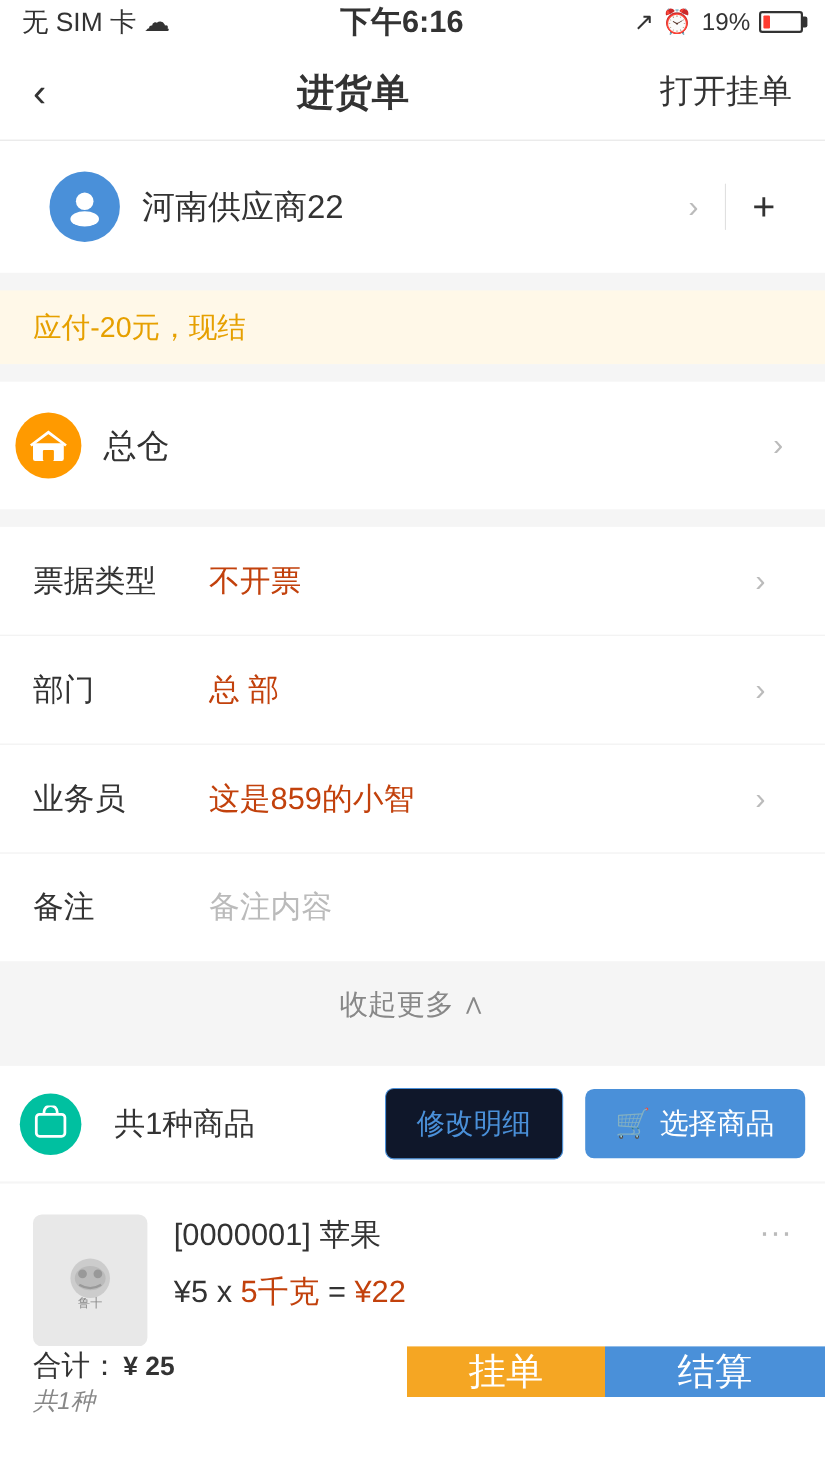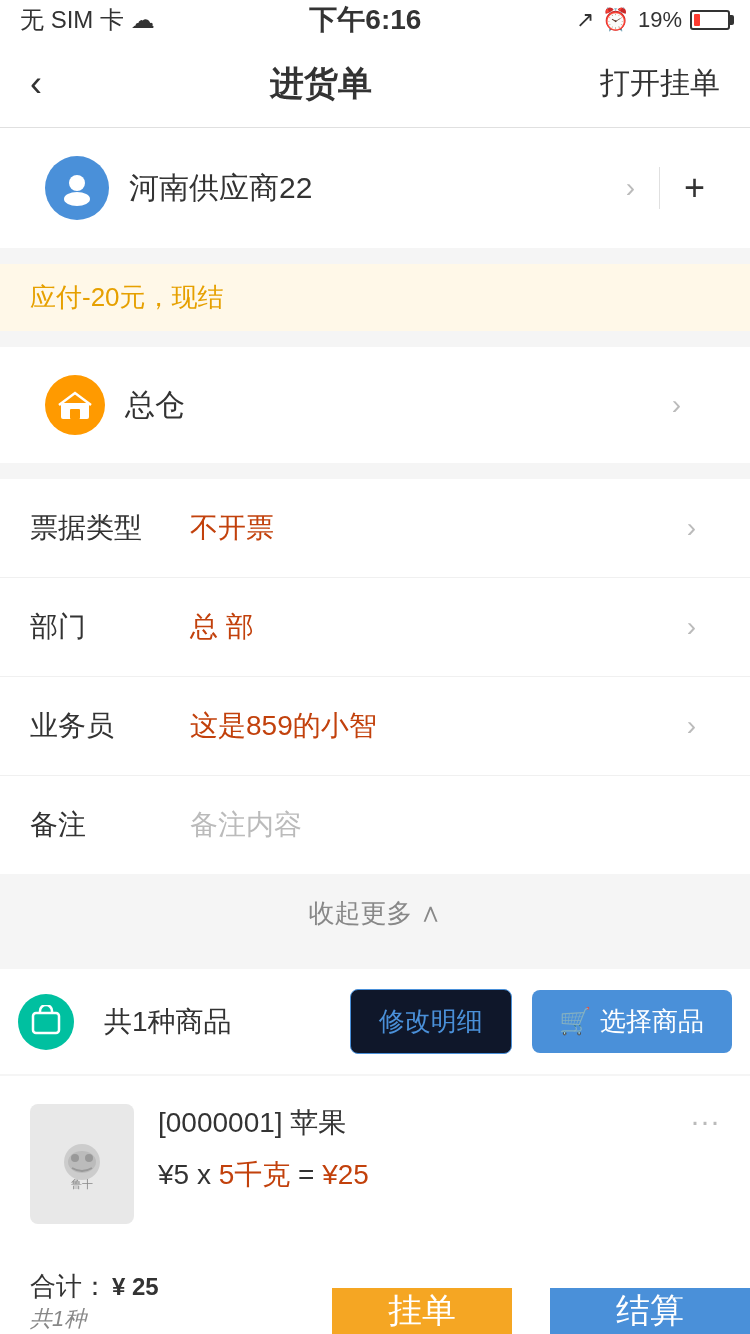--- a/index.html
+++ b/index.html
@@ -88,21 +88,21 @@
       background: #fff8e8;
       padding: 16px 30px;
       font-size: 26px;
       color: #e6a000;
       margin-bottom: 16px;
     }
 
     
     .warehouse-row {
       display: flex; align-items: center;
-      padding: 28px 45px;
+      padding: 28px 14px;
       background: #fff;
       margin-bottom: 16px;
     }
     .warehouse-icon {
       width: 60px; height: 60px; border-radius: 50%;
       background: #ff9a00;
       display: flex; align-items: center; justify-content: center;
       margin-right: 20px; flex-shrink: 0;
     }
     .warehouse-name { flex: 1; font-size: 30px; color: #333; }
@@ -183,23 +183,22 @@
     .product-info { flex: 1; }
     .product-name { font-size: 28px; color: #333; margin-bottom: 14px; }
     .product-price { font-size: 28px; color: #333; }
     .product-price .highlight { color: #c2410c; }
     .product-menu { font-size: 30px; color: #bbb; cursor: pointer; }
 
     
     .bottom-bar {
       position: fixed; bottom: 0; left: 0; width: 750px;
       height: 110px;
-      display: flex; align-items: flex-end;
-      background: #fff;
-      gap: 38px;
+      display: flex; align-items: flex-start;
+      background: #fff;
     }
     .bottom-total {
       flex: 1;
       display: flex; flex-direction: column; justify-content: center;
       padding: 0 30px;
     }
     .bottom-total-label { font-size: 26px; color: #333; }
     .bottom-total-amount { font-size: 24px; font-weight: 600; color: #333; }
     .bottom-total-count { font-size: 22px; color: #888; font-style: italic; }
     .btn-hang {
@@ -330,21 +329,21 @@
   <div class="product-info">
     <div class="product-name">
       <span>[0000001]</span>
       <span>苹果</span>
     </div>
     <div class="product-price">
       <span>¥5</span>
       <span> x </span>
       <span class="highlight">5千克</span>
       <span> = </span>
-      <span class="highlight">¥25</span>
+      <span class="highlight">¥22</span>
     </div>
   </div>
   <div class="product-menu">···</div>
 </div>
 
 <div class="spacer"></div>
 
 <div class="bottom-bar">
   <div class="bottom-total">
     <div style="display:flex;align-items:baseline;gap:4px;">

